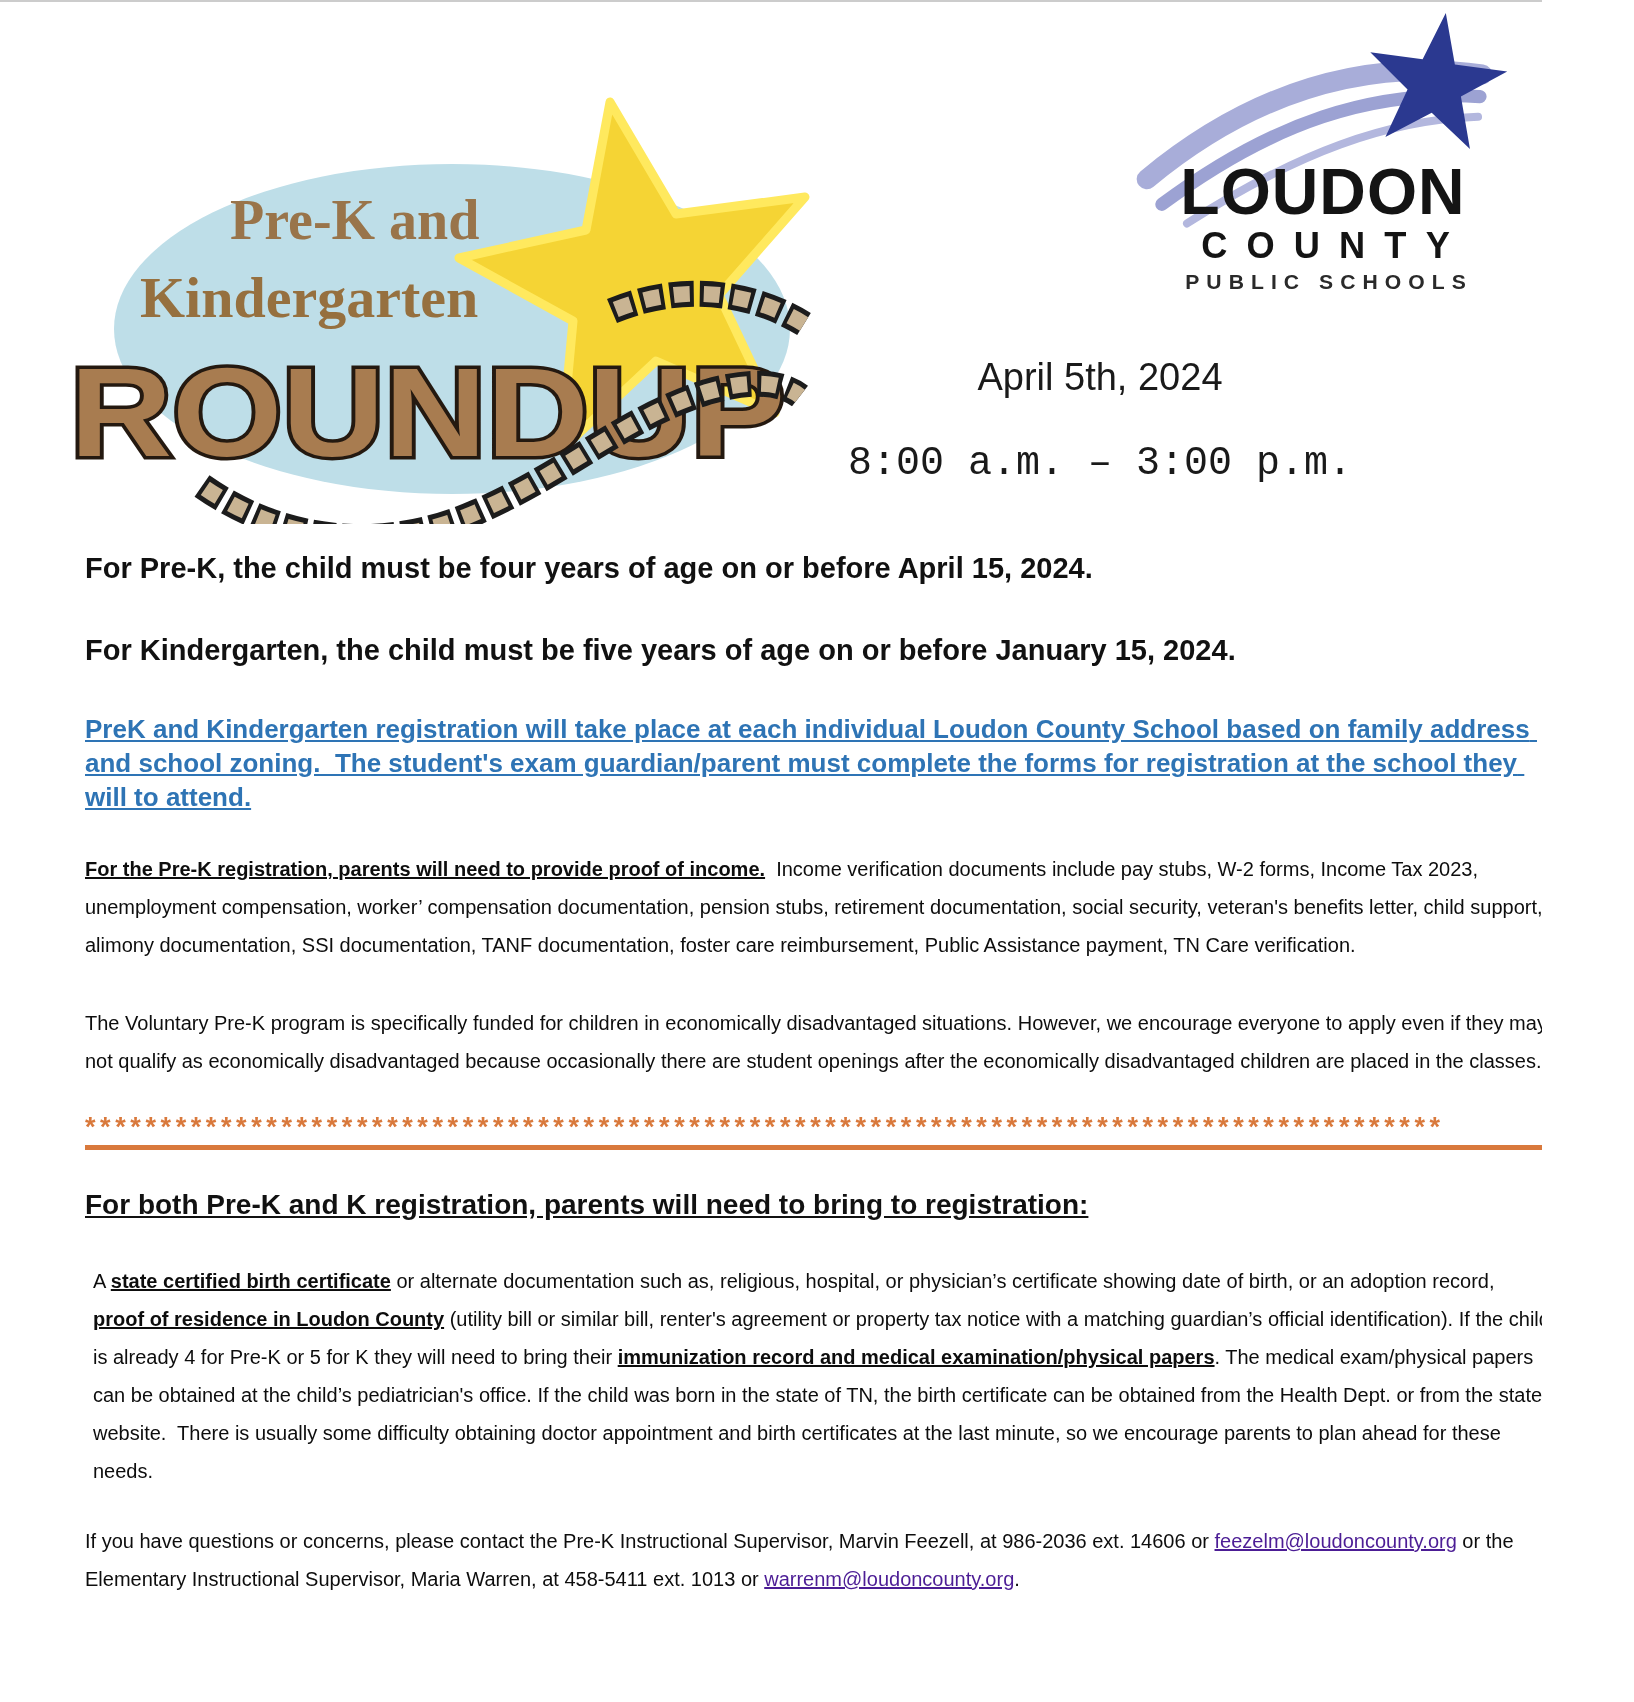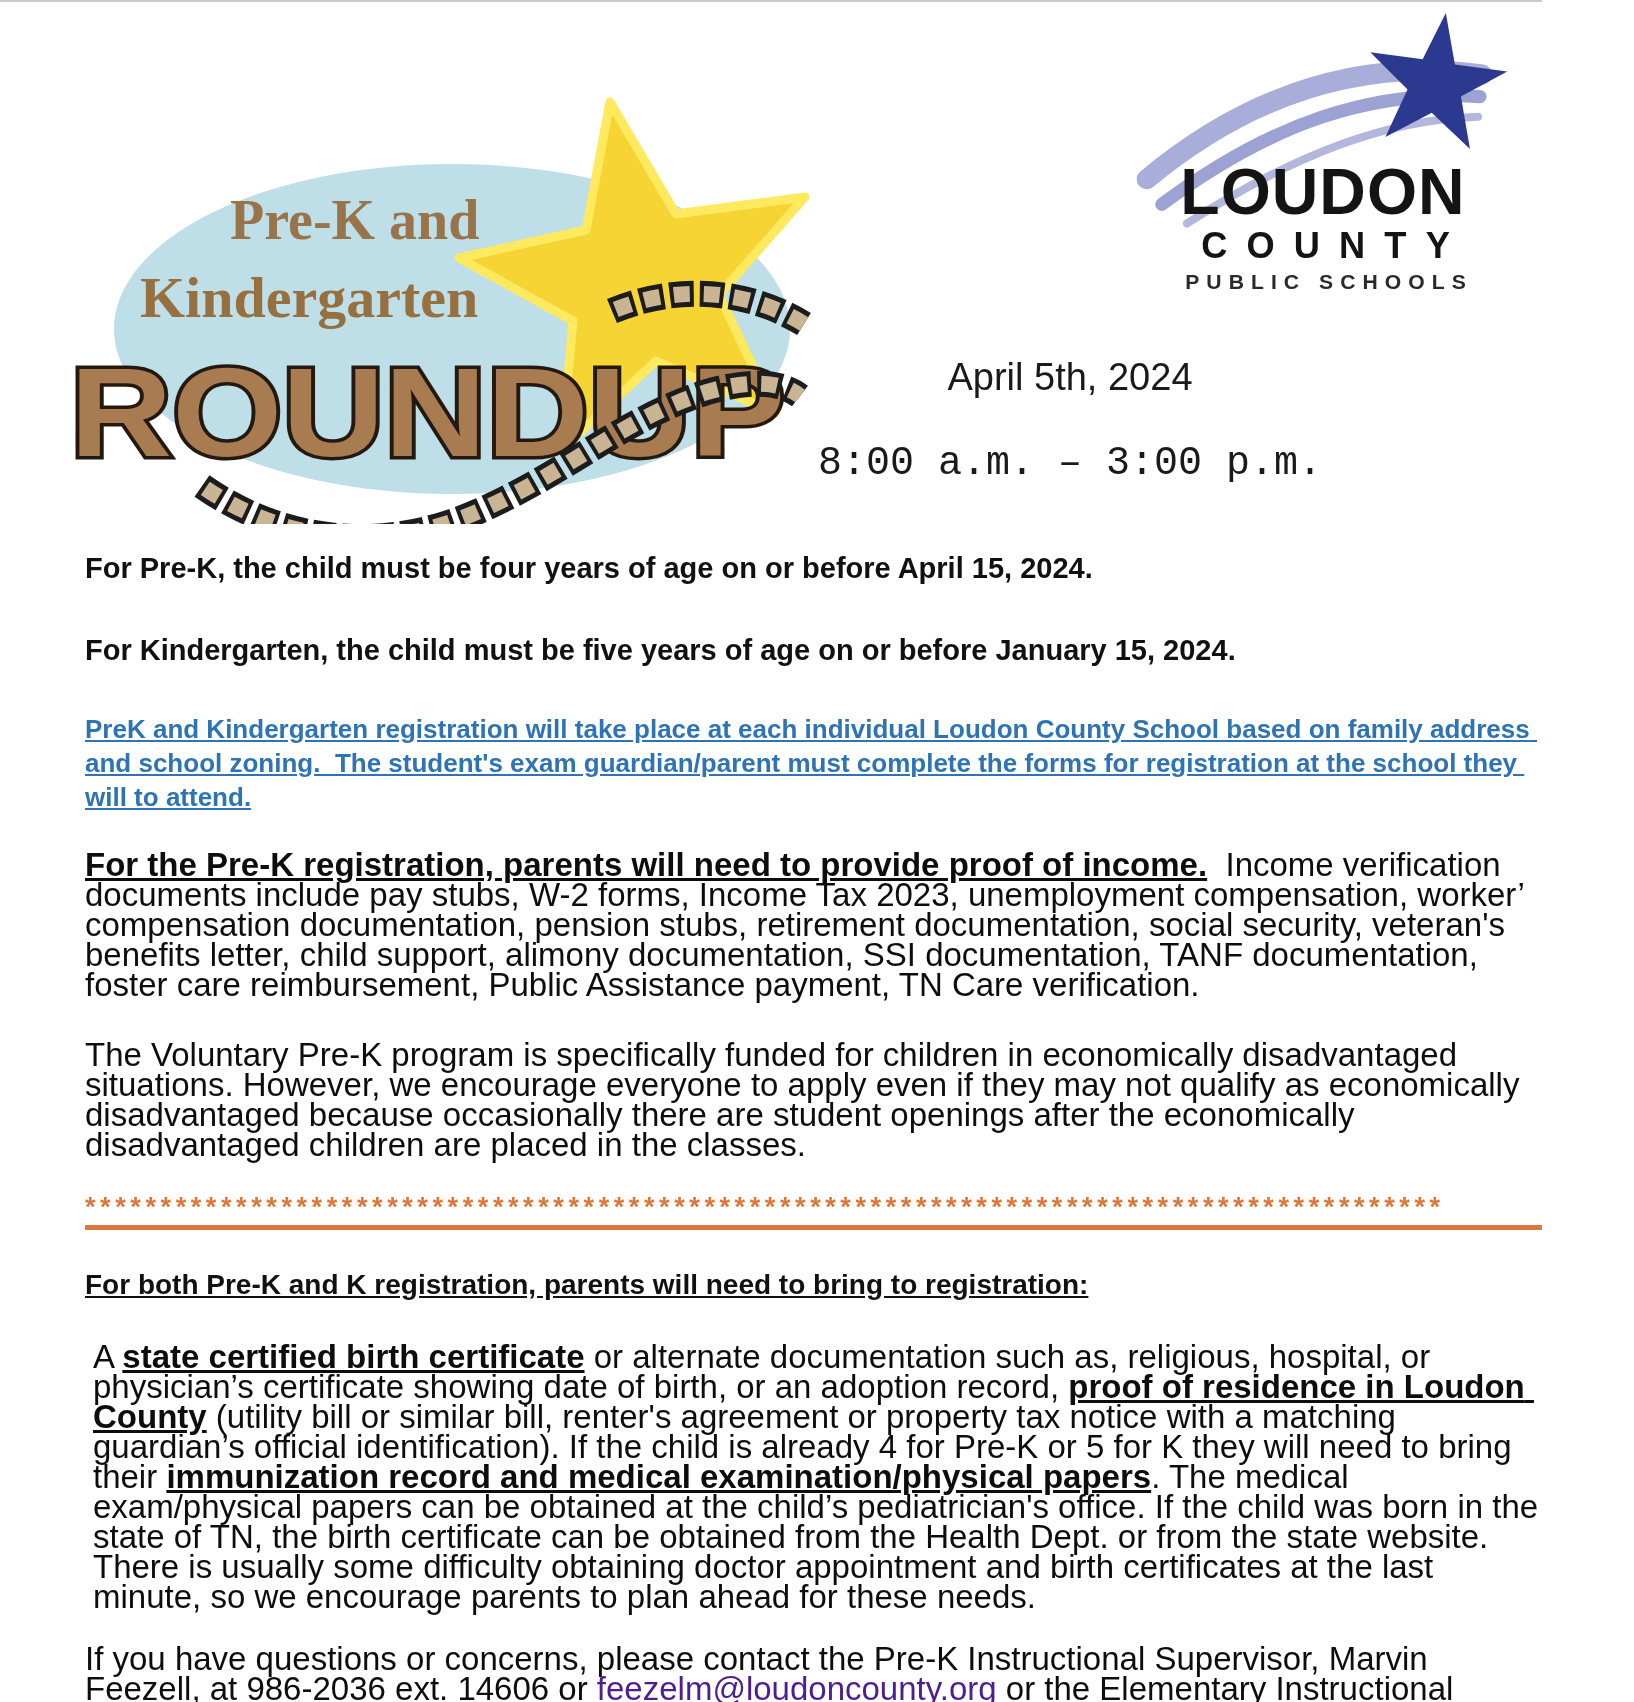--- a/index.html
+++ b/index.html
@@ -5,28 +5,28 @@
   html,body{margin:0;padding:0;background:#ffffff;}
   .page{
     position:relative;width:1542px;height:1702px;background:#ffffff;
     border-top:2px solid #cccccc;box-sizing:border-box;overflow:hidden;
     font-family:"Liberation Sans",sans-serif;color:#111111;
   }
   
   .roundup-logo{position:absolute;left:52px;top:72px;width:780px;height:450px;}
   .district-logo{position:absolute;left:1128px;top:4px;width:400px;height:292px;}
   .event-when{
-    position:absolute;left:800px;top:352px;width:540px;text-align:center;
+    position:absolute;left:830px;top:352px;width:540px;text-align:center;
     color:#1a1a1a;
   }
   .event-date{font-size:38px;line-height:46px;}
   .event-time{font-size:40px;line-height:48px;margin-top:40px;font-family:Liberation Mono, monospace;}
   
   .content{position:absolute;left:85px;top:548px;width:1465px;}
-  .para{white-space:pre-wrap;font-size:33px;line-height:30px;color:#0d0d0d;}
+  .para{white-space:pre-wrap;font-size:20px;line-height:38px;color:#0d0d0d;}
   .age-line{font-weight:bold;font-size:29px;line-height:36px;margin:0 0 46px 0;white-space:pre-wrap;}
   .age-line.second{margin-bottom:44px;}
   .reg-link{
     display:block;color:#2e74b5;font-weight:bold;text-decoration:underline;
     font-size:26px;line-height:34px;margin:0 0 36px 0;white-space:pre-wrap;cursor:pointer;
   }
   .income-para{margin:0 0 40px 0;}
   .voluntary-para{margin:0 0 32px 0;}
   .seg-b{font-weight:bold;text-decoration:underline;}
   .asterisk-row{

